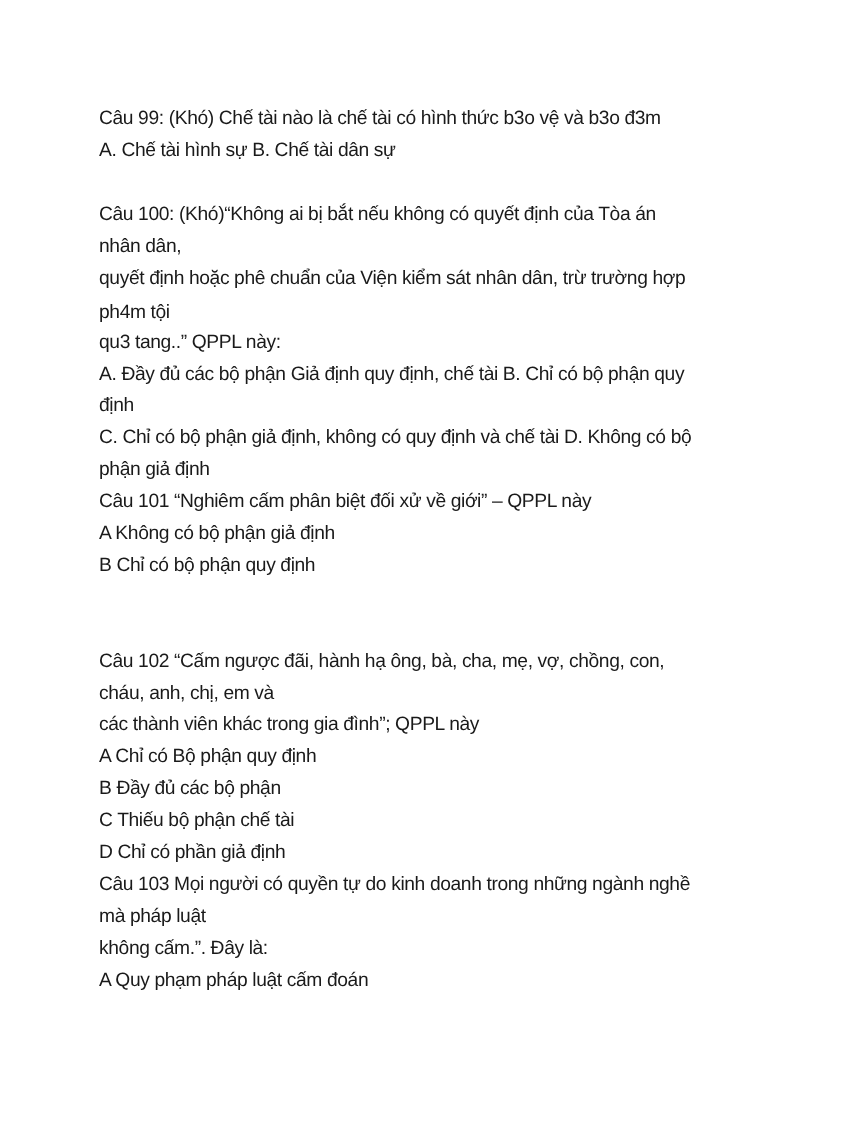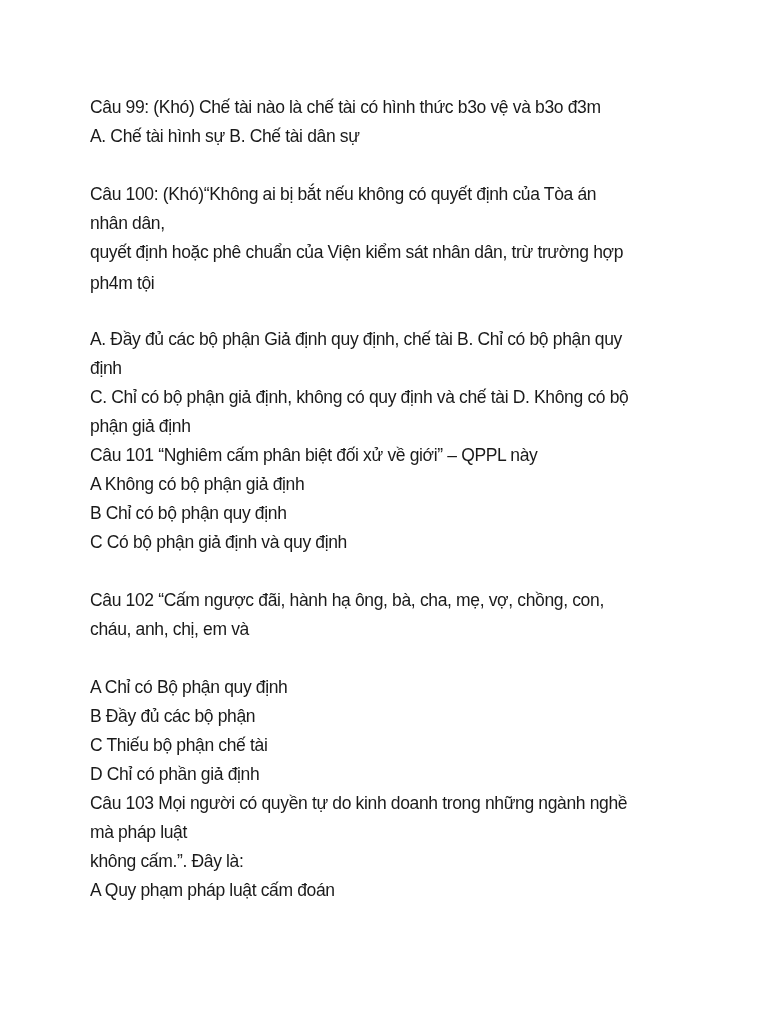--- a/index.html
+++ b/index.html
@@ -36,32 +36,33 @@
 <body>
 
 <div class="page">
   <div class="line" style="top:95px">Câu 99: (Khó) Chế tài nào là chế tài có hình thức b3o vệ và b3o đ3m</div>
   <div class="line" style="top:124px">A. Chế tài hình sự B. Chế tài dân sự</div>
 
   <div class="line" style="top:182px">Câu 100: (Khó)“Không ai bị bắt nếu không có quyết định của Tòa án</div>
   <div class="line" style="top:211px">nhân dân,</div>
   <div class="line" style="top:240px">quyết định hoặc phê chuẩn của Viện kiểm sát nhân dân, trừ trường hợp</div>
   <div class="line" style="top:271px">ph4m tội</div>
+  <div class="line" style="top:298px">qu3 tang..” QPPL này:</div>
   <div class="line" style="top:327px">A.  Đầy đủ các bộ phận Giả định quy định, chế tài B. Chỉ có bộ phận quy</div>
   <div class="line" style="top:356px">định</div>
   <div class="line" style="top:385px">C. Chỉ có bộ phận giả định, không có quy định và chế tài D. Không có bộ</div>
   <div class="line" style="top:414px">phận giả định</div>
 
   <div class="line" style="top:443px">Câu 101 “Nghiêm cấm phân biệt đối xử về giới” – QPPL này</div>
   <div class="line" style="top:472px">A Không có bộ phận giả định</div>
   <div class="line" style="top:501px">B Chỉ có bộ phận quy định</div>
-  <div class="line" style="top:530px">C Có bộ phận giả định và quy định</div>
 
   <div class="line" style="top:588px">Câu 102 “Cấm ngược đãi, hành hạ ông, bà, cha, mẹ, vợ, chồng, con,</div>
   <div class="line" style="top:617px">cháu, anh, chị, em và</div>
+  <div class="line" style="top:646px">các thành viên khác trong gia đình”; QPPL này</div>
   <div class="line" style="top:675px">A Chỉ có Bộ phận quy định</div>
   <div class="line" style="top:704px">B Đầy đủ các bộ phận</div>
   <div class="line" style="top:733px">C Thiếu bộ phận chế tài</div>
   <div class="line" style="top:762px">D Chỉ có phần giả định</div>
 
   <div class="line" style="top:791px">Câu 103 Mọi người có quyền tự do kinh doanh trong những ngành nghề</div>
   <div class="line" style="top:820px">mà pháp luật</div>
   <div class="line" style="top:849px">không cấm.”. Đây là:</div>
   <div class="line" style="top:878px">A Quy phạm pháp luật cấm đoán</div>
 </div>

